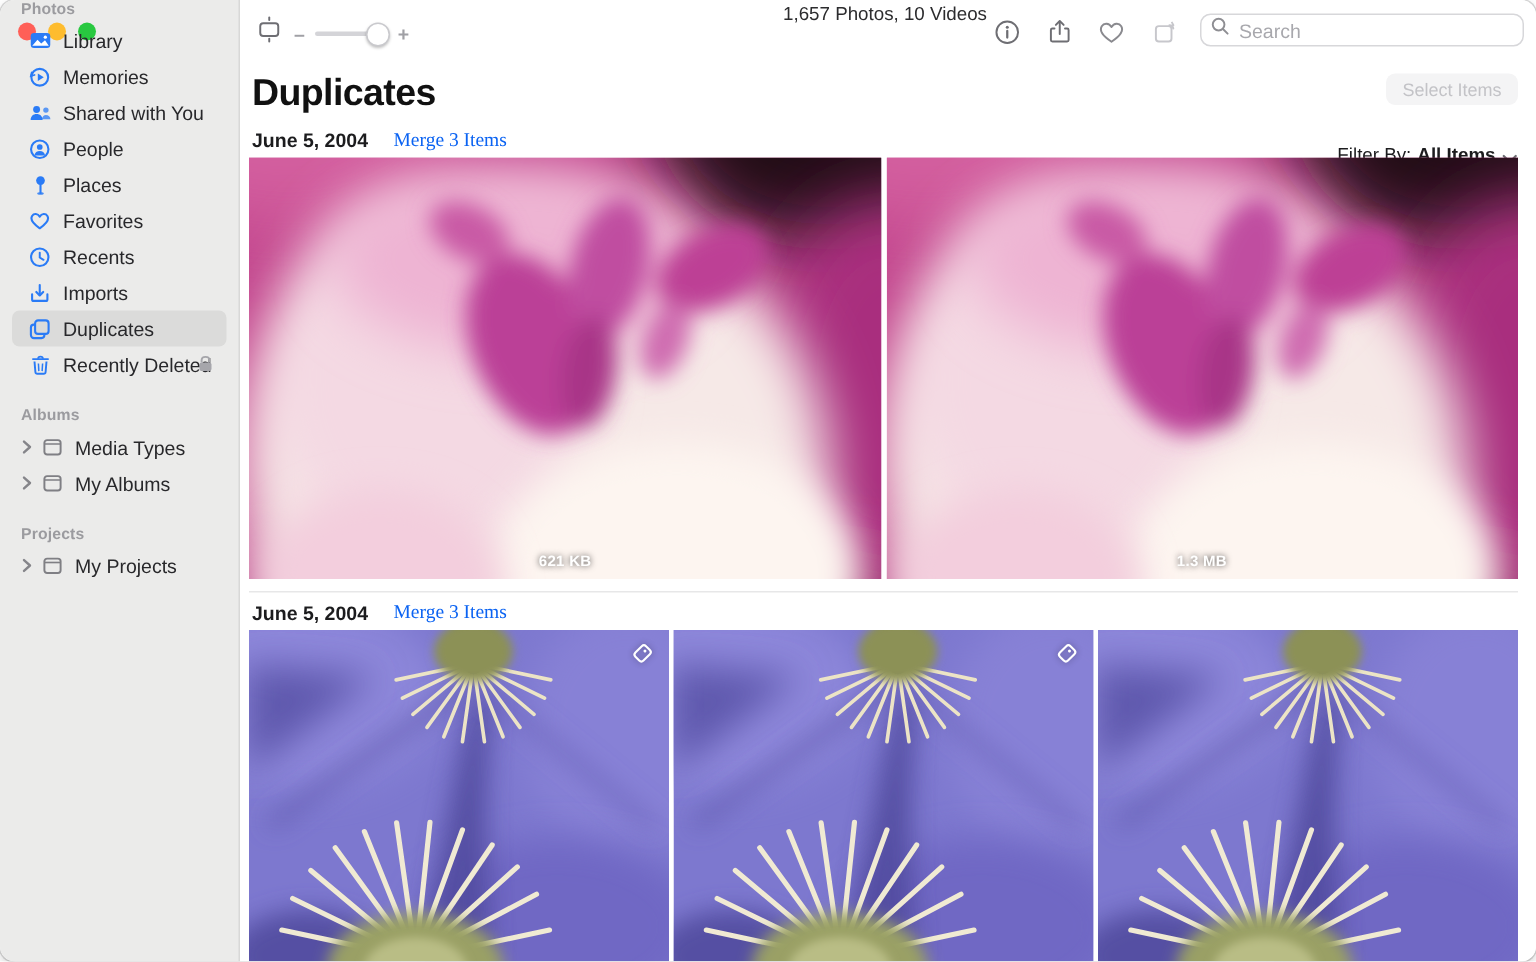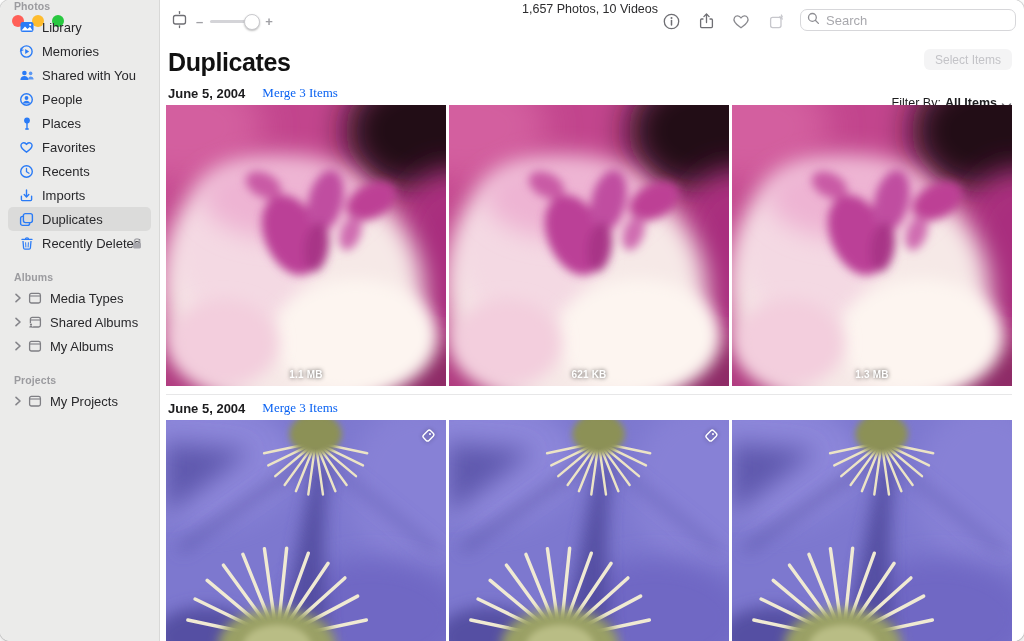--- a/index.html
+++ b/index.html
@@ -294,37 +294,20 @@
       </span>
       <span class="sicon">
         <svg width="14" height="14" viewBox="0 0 14 14">
             <rect x="1.6" y="2.4" width="10.8" height="9.6" rx="1.8" fill="none" stroke="#7f7f84" stroke-width="1.3"></rect>
             <line x1="1.8" y1="5" x2="12.2" y2="5" stroke="#7f7f84" stroke-width="1.1"></line>
           </svg>
       </span>
       <span class="slabel">Media Types</span>
     </div>
 
-    <div class="srow">
-      <span class="chev">
-        <svg width="8" height="10" viewBox="0 0 8 10">
-            <path d="M2 1.4 L6 5 L2 8.6" fill="none" stroke="#85858a" stroke-width="1.6" stroke-linecap="round" stroke-linejoin="round"></path>
-          </svg>
-      </span>
-      <span class="sicon">
-        <svg width="14" height="14" viewBox="0 0 14 14">
-            <rect x="2.4" y="2.4" width="10" height="9.6" rx="1.8" fill="none" stroke="#7f7f84" stroke-width="1.3"></rect>
-            <line x1="2.6" y1="5" x2="12.2" y2="5" stroke="#7f7f84" stroke-width="1.1"></line>
-            <circle cx="3" cy="10.4" r="2.4" fill="#ebebea"></circle>
-            <circle cx="3" cy="9.6" r="1.1" fill="#7f7f84"></circle>
-            <path d="M1.2 12.4 C1.3 11.2 2 10.7 3 10.7 C4 10.7 4.7 11.2 4.8 12.4 Z" fill="#7f7f84"></path>
-          </svg>
-      </span>
-      <span class="slabel">Shared Albums</span>
-    </div>
 
     <div class="srow">
       <span class="chev">
         <svg width="8" height="10" viewBox="0 0 8 10">
             <path d="M2 1.4 L6 5 L2 8.6" fill="none" stroke="#85858a" stroke-width="1.6" stroke-linecap="round" stroke-linejoin="round"></path>
           </svg>
       </span>
       <span class="sicon">
         <svg width="14" height="14" viewBox="0 0 14 14">
             <rect x="1.6" y="2.4" width="10.8" height="9.6" rx="1.8" fill="none" stroke="#7f7f84" stroke-width="1.3"></rect>
@@ -432,26 +415,20 @@
               </svg>
           </span>
         </span>
       </div>
 
       <div class="photos row1">
         <figure class="photo">
           <svg class="pimg" viewBox="0 0 281 281" preserveAspectRatio="xMidYMid slice">
               <use href="#ph-pink"></use>
             </svg>
-          <figcaption class="sizebadge">1.1 MB</figcaption>
-        </figure>
-        <figure class="photo">
-          <svg class="pimg" viewBox="0 0 281 281" preserveAspectRatio="xMidYMid slice">
-              <use href="#ph-pink"></use>
-            </svg>
           <figcaption class="sizebadge">621 KB</figcaption>
         </figure>
         <figure class="photo">
           <svg class="pimg" viewBox="0 0 281 281" preserveAspectRatio="xMidYMid slice">
               <use href="#ph-pink"></use>
             </svg>
           <figcaption class="sizebadge">1.3 MB</figcaption>
         </figure>
       </div>
 

